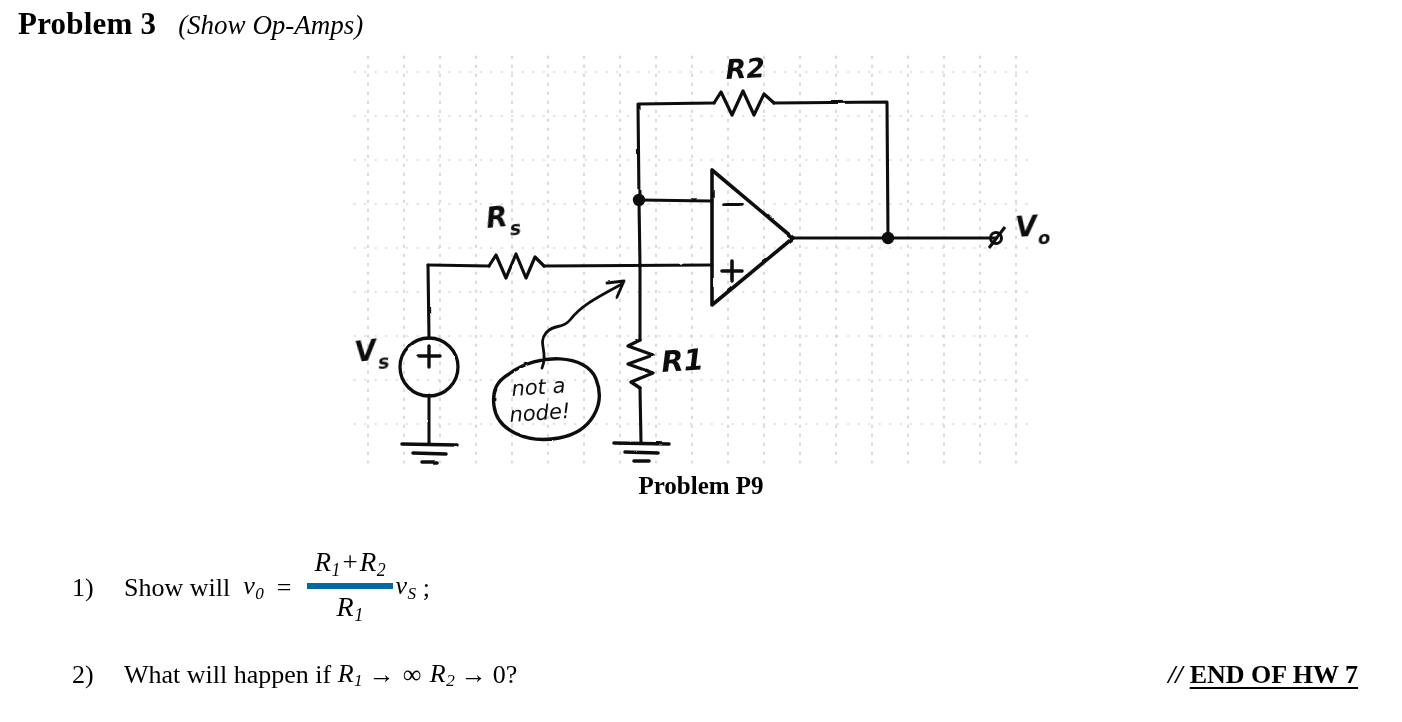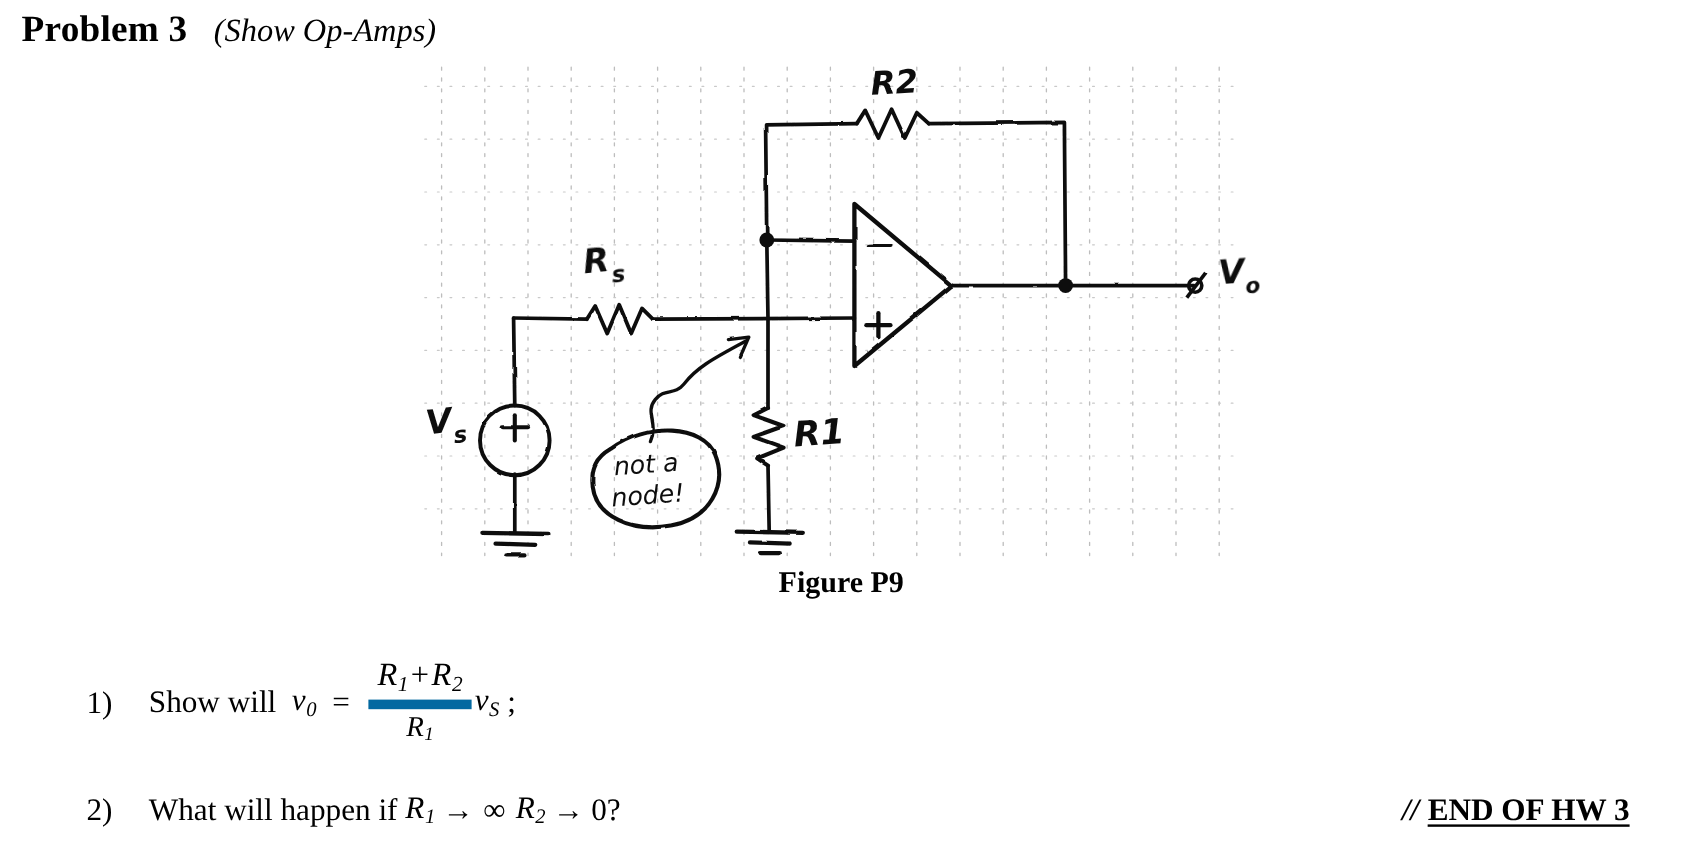--- a/index.html
+++ b/index.html
@@ -93,29 +93,29 @@
     display: inline-block;
     vertical-align: middle;
     text-align: center;
     margin: 0 3px;
     position: relative;
     top: -1px;
   }
   .frac .num {
     display: block;
     padding: 0 7px 2px 7px;
-    border-bottom: 8px solid #0369a1;
+    border-bottom: 6px solid #0369a1;
     font-style: italic;
     font-size: 27px;
   }
   .frac .den {
     display: block;
     padding-top: 2px;
     font-style: italic;
-    font-size: 24px;
+    font-size: 28px;
   }
   .frac .num .op { font-style: normal; padding: 0 2px; }
 
   #q2-row { margin-top: 14px; }
   .arrow { padding: 0 6px; font-style: normal; }
   .inf { font-style: normal; padding: 0 2px; }
 
   
   #end-marker {
     position: absolute;
@@ -295,21 +295,21 @@
         <text x="682" y="185" font-size="28" font-weight="bold" font-style="italic" transform="rotate(-4 682 185)">
           <tspan>V</tspan><tspan font-size="18" dy="9" dx="0">o</tspan>
         </text>
 
         <text x="178" y="344" font-size="21" font-style="italic" transform="rotate(-4 178 344)">not a</text>
         <text x="176" y="370" font-size="21" font-style="italic" transform="rotate(-4 176 370)">node!</text>
       </g>
     </svg>
   </div>
 
-  <div id="figure-caption">Figure P9</div>
+  <div id="figure-caption">Problem P9</div>
 </div>
 
 <div id="questions">
 
   <div class="q-row" id="q1-row">
     <span class="q-num">1)</span><span class="q-text">Show will</span><span class="q-text it">
       &nbsp;<span>v</span><sub>0</sub>
     </span><span class="q-text">
       &nbsp;<span>=</span>&nbsp;
     </span><span class="frac">
@@ -317,14 +317,14 @@
       <span class="den"><span>R</span><sub>1</sub></span>
     </span><span class="q-text it"><span>v</span><sub>S</sub></span><span class="q-text">&nbsp;<span>;</span></span>
   </div>
 
   <div class="q-row" id="q2-row">
     <span class="q-num">2)</span><span class="q-text">What will happen if</span><span class="q-text it">&nbsp;<span>R</span><sub>1</sub></span><span class="q-text arrow">→</span><span class="q-text inf">∞</span><span class="q-text it">&nbsp;<span>R</span><sub>2</sub></span><span class="q-text arrow">→</span><span class="q-text">0</span><span class="q-text">?</span>
   </div>
 </div>
 
 <div id="end-marker">
-  <span id="end-slashes">//</span><span id="end-text">END OF HW 3</span>
+  <span id="end-slashes">//</span><span id="end-text">END OF HW 7</span>
 </div>
 
 </body></html>

